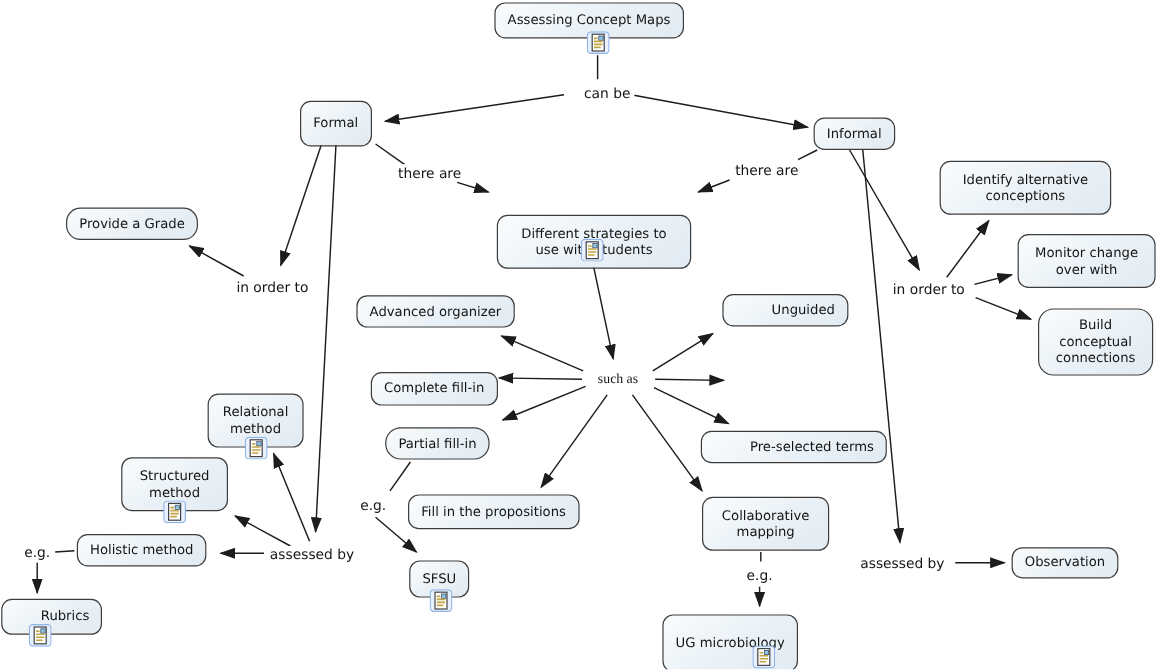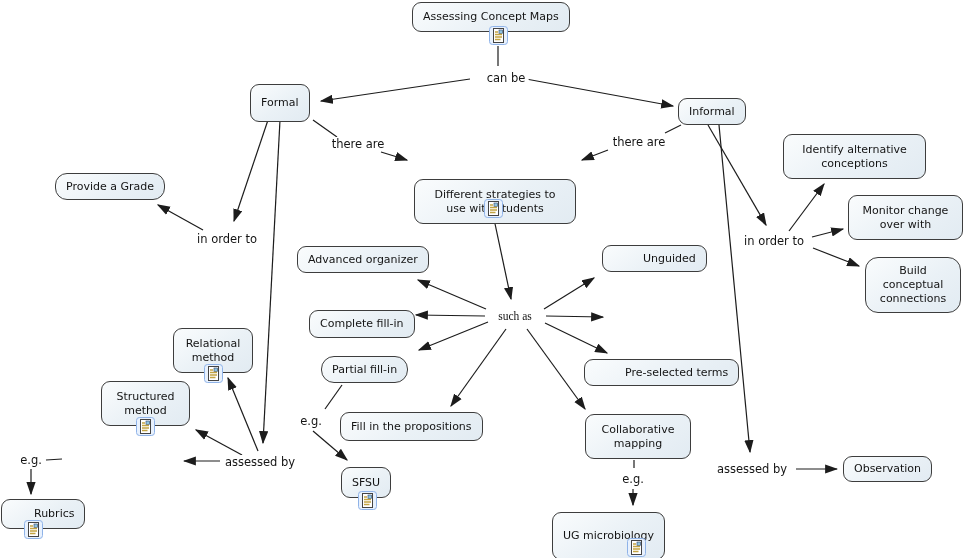--- a/index.html
+++ b/index.html
@@ -148,20 +148,23 @@
     </div>
   <div class="concept" style="left:552px;top:512px;height:48px;">
       <span>UG microbiology</span>
     </div>
   <div class="concept wrap" style="left:173px;top:328px;width:80px;height:45px;">
       <span>Relational method</span>
     </div>
   <div class="concept wrap" style="left:101px;top:381px;width:89px;height:45px;">
       <span>Structured method</span>
     </div>
+  <div class="concept" style="left:64px;top:445px;height:27px;">
+      <span>Holistic method</span>
+    </div>
   <div class="concept" style="left:1px;top:499px;height:30px;padding-left:32px;">
       <span>Rubrics</span>
     </div>
   <div class="concept" style="left:843px;top:456px;height:26px;">
       <span>Observation</span>
     </div>
 
   <div class="res-icon" style="left:489px;top:26px;">
     <svg width="19" height="19" viewBox="0 0 19 19">
       <rect x="0.5" y="0.5" width="18" height="18" rx="3" fill="#e8f1fd" stroke="#8fb3e8"></rect>

